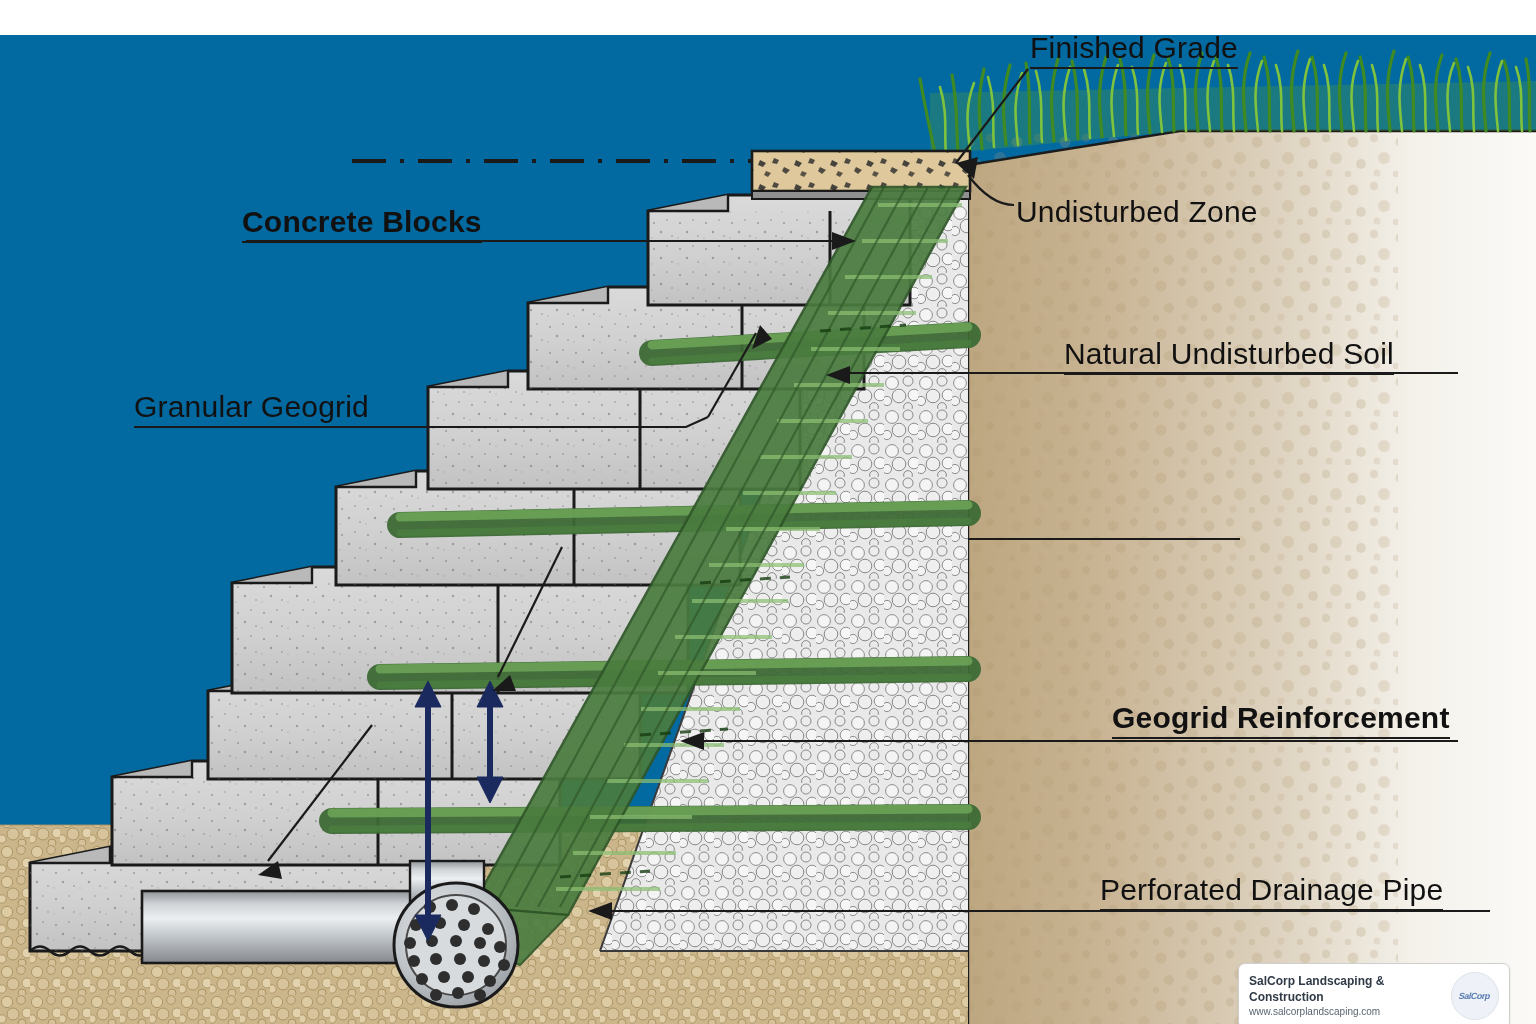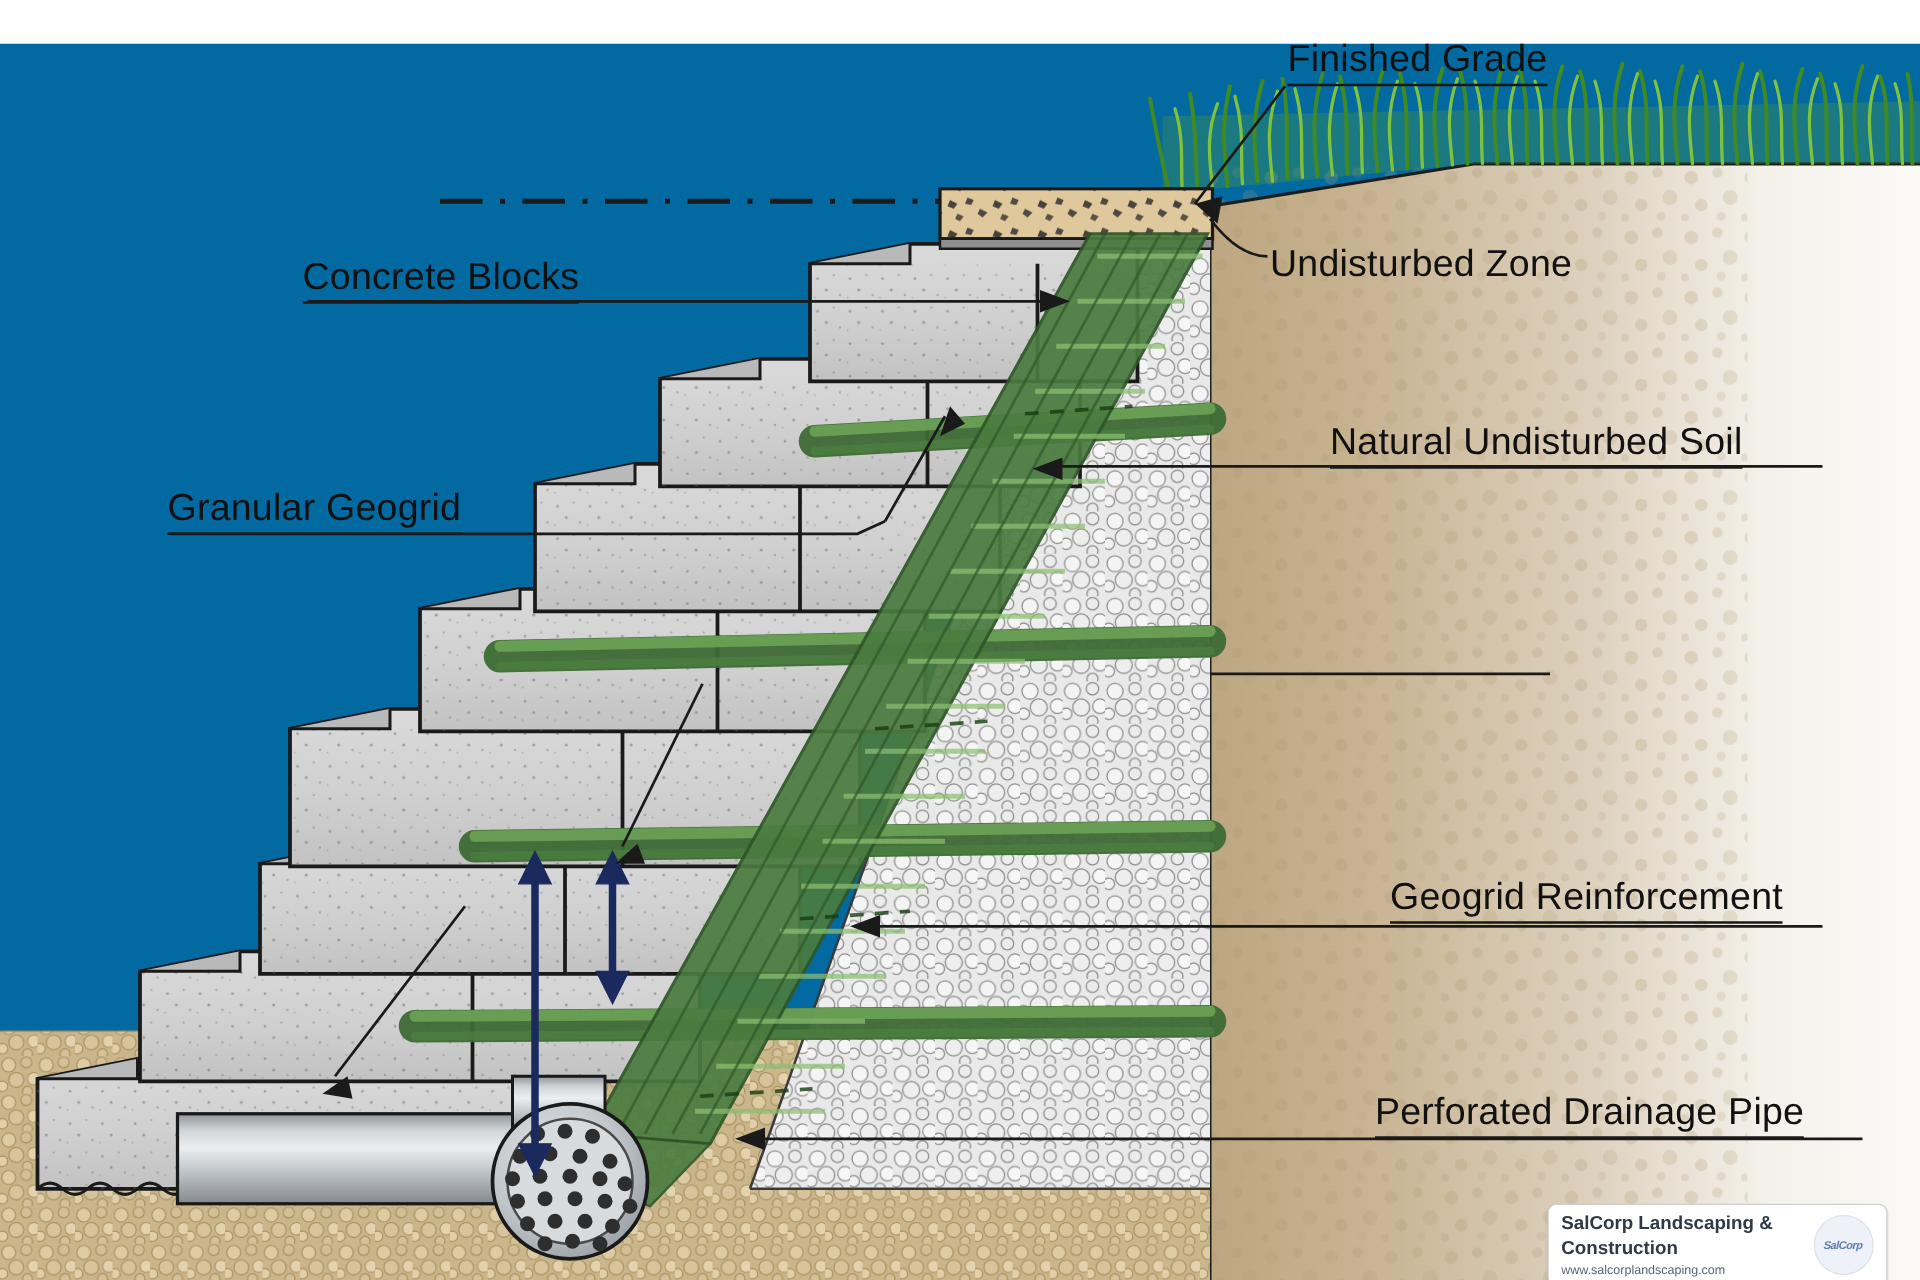--- a/index.html
+++ b/index.html
@@ -10,21 +10,21 @@
 
   .lbl{position:absolute;font-family:"Liberation Sans",sans-serif;
        font-size:30px;color:#111;white-space:nowrap;letter-spacing:.2px;}
   .lbl.ul{border-bottom:2.5px solid #1a1a1a;padding-bottom:2px;}
 
   #watermark{position:absolute;left:1238px;top:928px;width:272px;height:66px;
     background:#ffffff;border:1px solid #cfcfcf;border-radius:7px;
     box-shadow:0 1px 2px rgba(0,0,0,.12);display:flex;align-items:center;
     padding:0 10px;box-sizing:border-box;}
   #wm-text{display:flex;flex-direction:column;justify-content:center;flex:1;}
-  #wm-name{font-size:15px;font-weight:bold;color:#2f3a46;line-height:1.35;}
+  #wm-name{font-size:12px;font-weight:bold;color:#2f3a46;line-height:1.35;}
   #wm-url{font-size:10px;color:#5a6570;line-height:1.35;}
   #wm-badge{width:46px;height:46px;border-radius:50%;background:#eef1f7;
     border:1px solid #dde2ea;display:flex;align-items:center;justify-content:center;
     flex:none;}
   #wm-badge span{font-size:9px;font-weight:bold;color:#5c7fb5;
     transform:skewX(-12deg);letter-spacing:-.5px;}
 </style>
 </head>
 <body>
 
@@ -410,28 +410,28 @@
 
       <path d="M562,512 L498,642"></path>
       <path d="M492,656 l18,-16 l6,16 z" fill="#1a1a1a" stroke="none"></path>
     </g>
   </svg>
 
   <div class="lbl ul" style="left:1030px; top:-4px;">Finished Grade</div>
 
   <div class="lbl" style="left:1016px; top:160px;text-align:center;">Undisturbed Zone</div>
 
-  <div class="lbl ul" style="left:242px; top:170px;">Concrete Blocks</div>
+  <div class="lbl ul" style="left:242px; top:170px;font-weight:bold;">Concrete Blocks</div>
 
   <div class="lbl ul" style="left:134px; top:355px;">Granular Geogrid</div>
 
   <div class="lbl ul" style="left:1064px; top:302px;">Natural Undisturbed Soil</div>
 
 
-  <div class="lbl ul" style="left:1112px; top:666px;">Geogrid Reinforcement</div>
+  <div class="lbl ul" style="left:1112px; top:666px;font-weight:bold;">Geogrid Reinforcement</div>
 
   <div class="lbl ul" style="left:1100px; top:838px;">Perforated Drainage Pipe</div>
 
   <div id="watermark">
     <div id="wm-text">
       <div id="wm-name">SalCorp Landscaping &amp; Construction</div>
       <div id="wm-url">www.salcorplandscaping.com</div>
     </div>
     <div id="wm-badge">
       <span>SalCorp</span>

